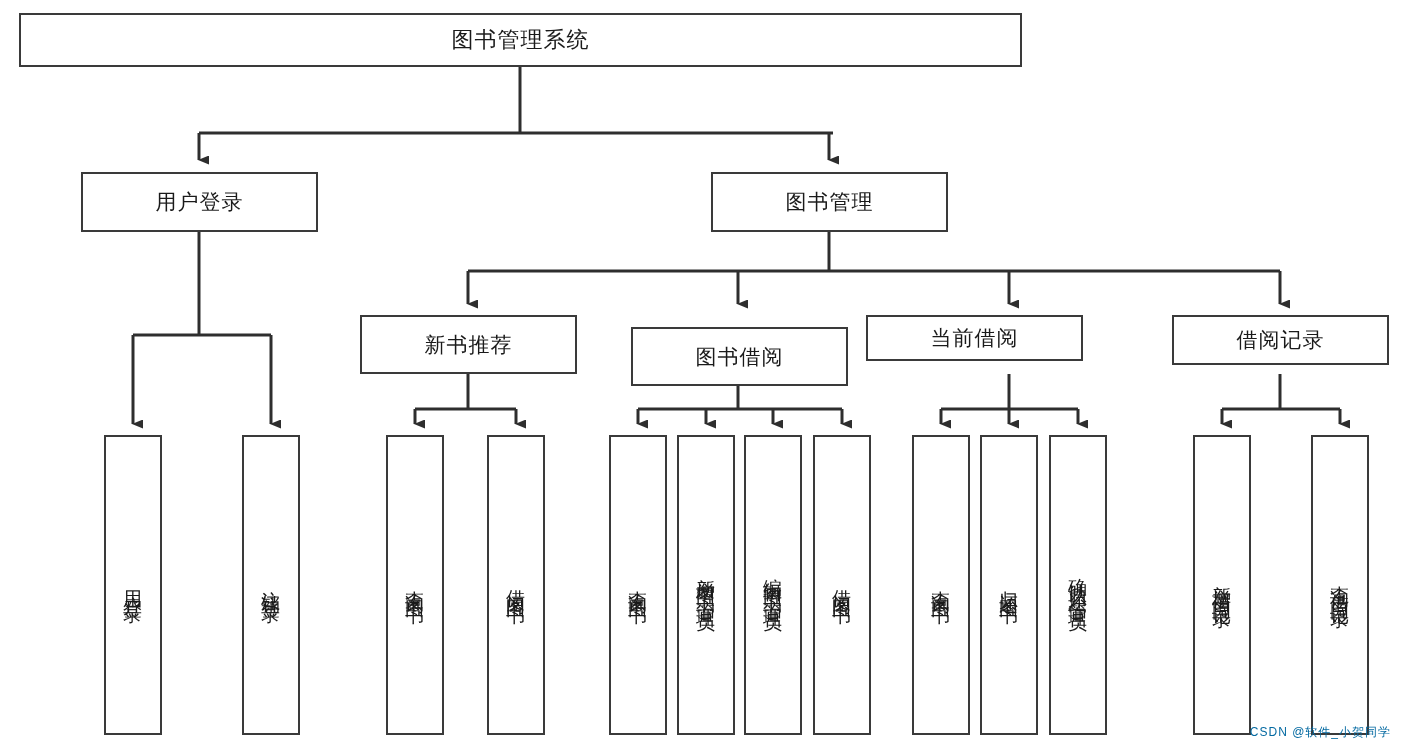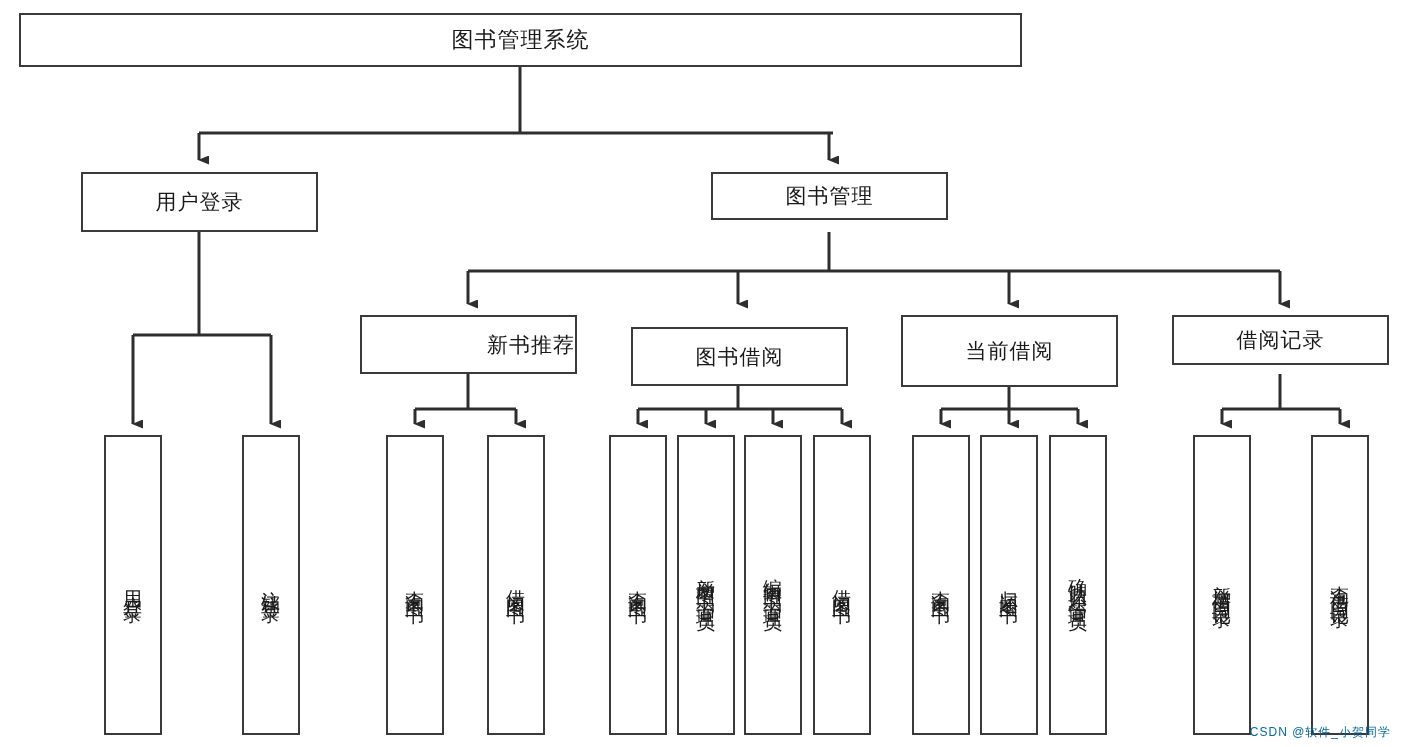--- a/index.html
+++ b/index.html
@@ -105,33 +105,33 @@
   </svg>
 
   <div class="node h root" style="left:19px;top:13px;width:1003px;height:54px;">
     <span>图书管理系统</span>
   </div>
 
   <div class="node h" style="left:81px;top:172px;width:237px;height:60px;">
     <span>用户登录</span>
   </div>
 
-  <div class="node h" style="left:711px;top:172px;width:237px;height:48px;">
+  <div class="node h" style="left:711px;top:172px;width:237px;height:60px;">
     <span>图书管理</span>
   </div>
 
-  <div class="node h" style="left:360px;top:315px;width:217px;height:59px;justify-content:flex-end;">
+  <div class="node h" style="left:360px;top:315px;width:217px;height:59px;">
     <span>新书推荐</span>
   </div>
 
   <div class="node h" style="left:631px;top:315px;width:217px;height:59px;margin-top:12px;">
     <span>图书借阅</span>
   </div>
 
-  <div class="node h" style="left:901px;top:315px;width:217px;height:72px;">
+  <div class="node h" style="left:866px;top:315px;width:217px;height:46px;">
     <span>当前借阅</span>
   </div>
 
   <div class="node h" style="left:1172px;top:315px;width:217px;height:50px;">
     <span>借阅记录</span>
   </div>
 
   <div class="node v" style="left:104px;top:435px;width:58px;height:300px;">
     <span class="vtxt">用户登录</span>
   </div>

